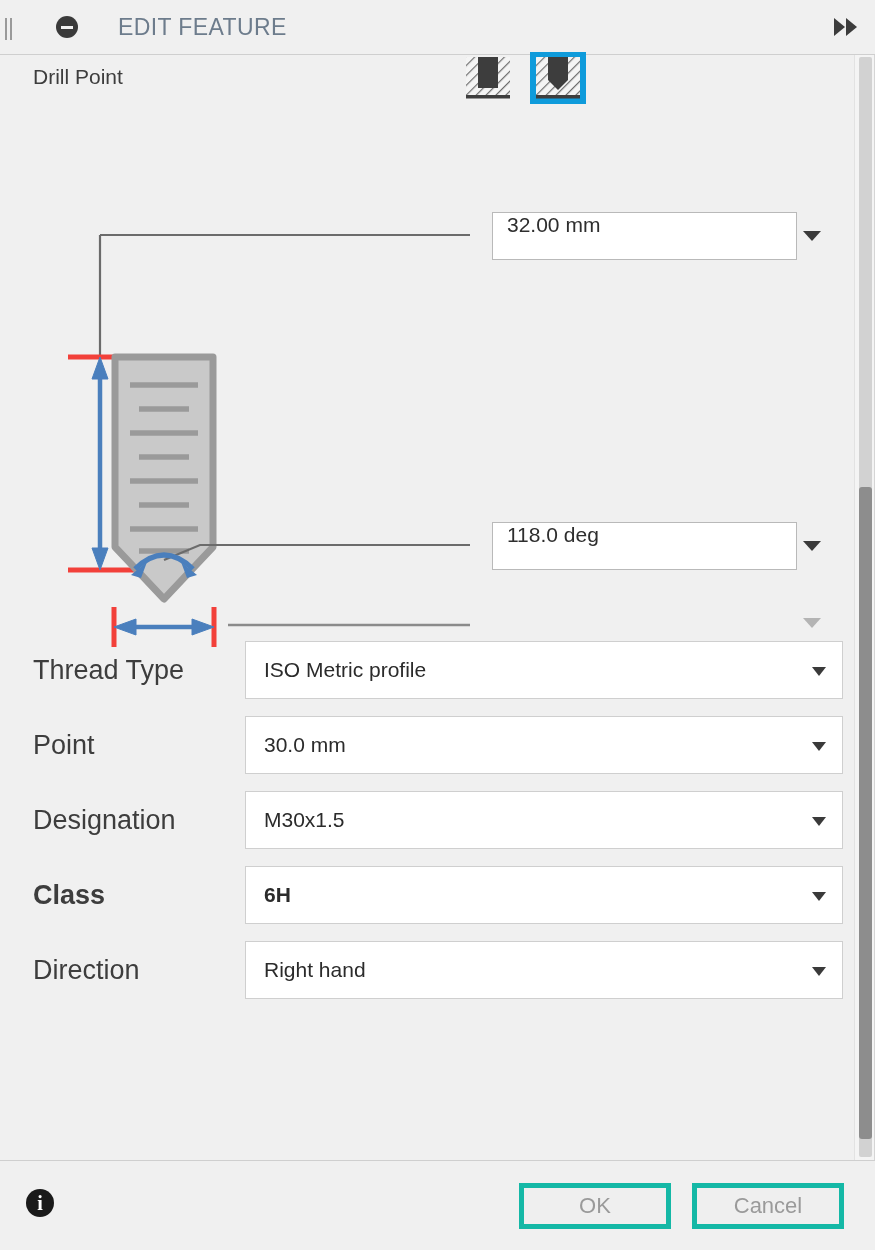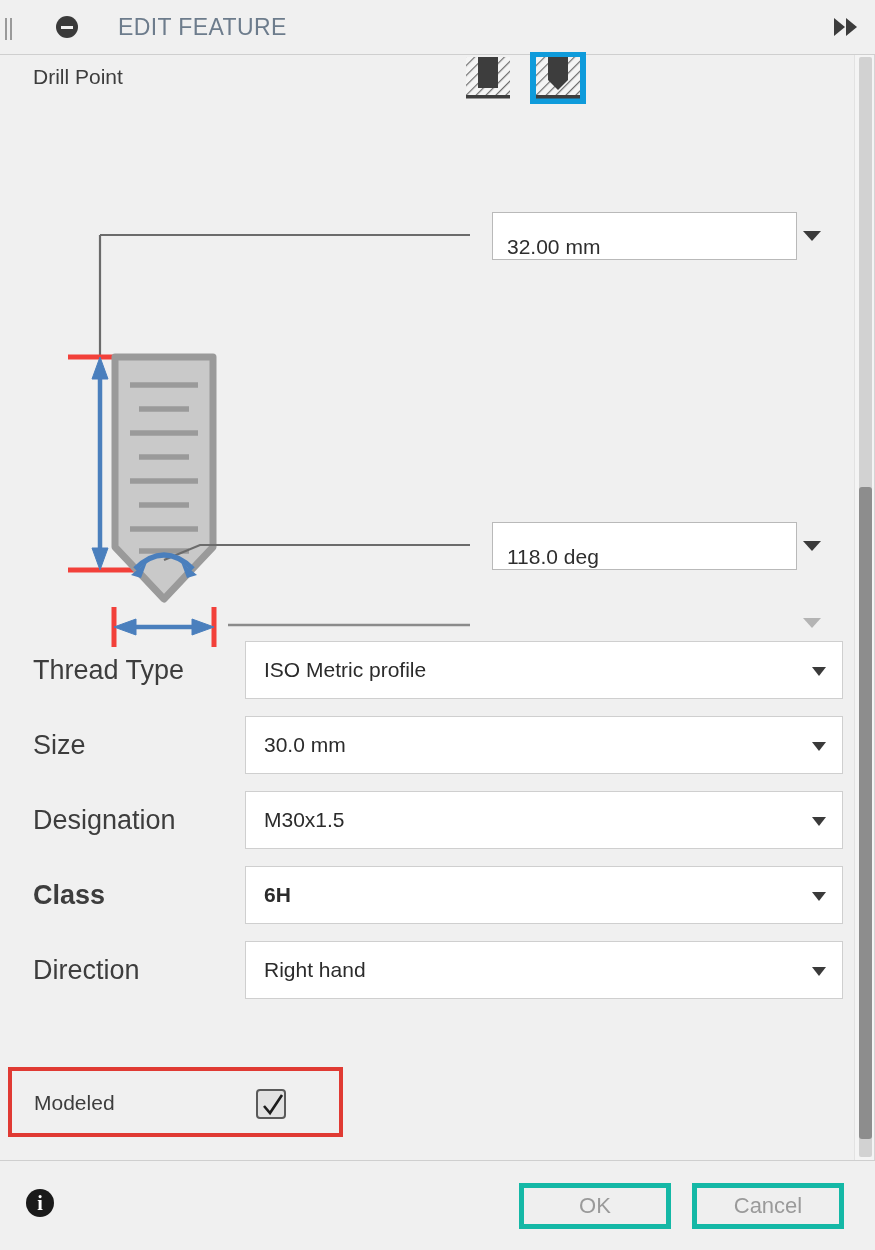--- a/index.html
+++ b/index.html
@@ -112,21 +112,21 @@
     position: absolute; left: 0; top: 62px;
     width: 850px; height: 560px;
   }
 
   
   .dimfield {
     position: absolute;
     width: 305px; height: 48px;
     background: #ffffff;
     border: 1px solid #b9b9b9;
-    display: flex; align-items: flex-end;
+    display: flex; align-items: flex-start;
   }
   .dimfield span {
     margin-left: 14px; font-size: 21px; color: #2e2e2e;
   }
   .dimfield.disabled { background: #ffffff; }
   .dimfield.disabled span { color: #a8a8a8; }
   .dim-caret {
     position: absolute;
     width: 0; height: 0;
     border-left: 9px solid transparent;
@@ -350,21 +350,21 @@
 
     <div class="formrow" style="top:578px;">
       <div class="lbl">Thread Type</div>
       <div class="combo">
         <div class="val">ISO Metric profile</div>
         <div class="caret"></div>
       </div>
     </div>
 
     <div class="formrow" style="top:653px;">
-      <div class="lbl">Size</div>
+      <div class="lbl">Point</div>
       <div class="combo">
         <div class="val">30.0 mm</div>
         <div class="caret"></div>
       </div>
     </div>
 
     <div class="formrow" style="top:728px;">
       <div class="lbl">Designation</div>
       <div class="combo">
         <div class="val">M30x1.5</div>
@@ -381,28 +381,20 @@
     </div>
 
     <div class="formrow" style="top:878px;">
       <div class="lbl">Direction</div>
       <div class="combo">
         <div class="val">Right hand</div>
         <div class="caret"></div>
       </div>
     </div>
 
-    <div class="modeled-row">
-      <div class="lbl">Modeled</div>
-      <div class="checkbox">
-        <svg width="26" height="26" viewBox="0 0 26 26">
-          <polyline points="4,14 10,21 22,3" fill="none" stroke="#1c1c1c" stroke-width="2.6"></polyline>
-        </svg>
-      </div>
-    </div>
 
     <div class="section-row">
       <div class="tri-collapsed"></div>
       <div class="section-title">Objects To Cut</div>
     </div>
 
   </div>
 
   <div class="footer">
     <div class="info-icon">

